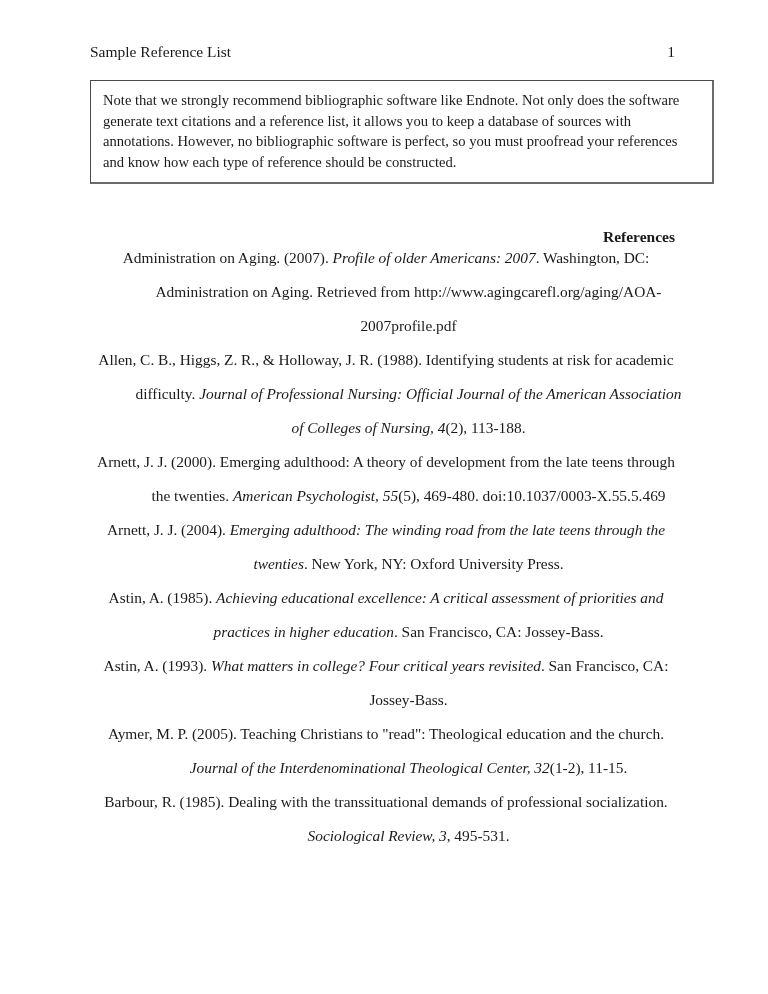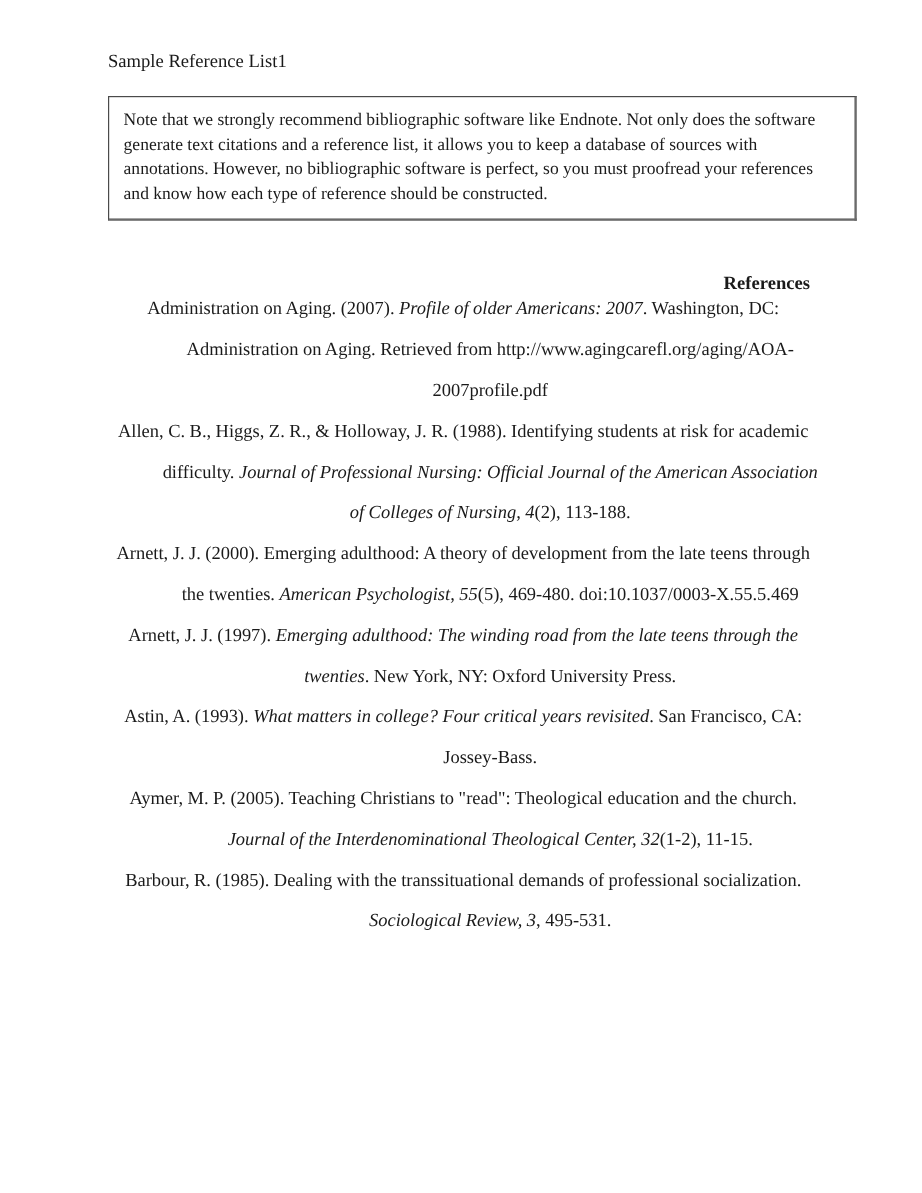--- a/index.html
+++ b/index.html
@@ -23,21 +23,21 @@
     height: 994px;
     background: #ffffff;
   }
   
   .running-head {
     position: absolute;
     left: 90px;
     top: 42px;
     width: 585px;
     display: flex;
-    justify-content: flex-start;
+    justify-content: space-between;
     align-items: baseline;
     font-size: 15.5px;
     line-height: 20px;
   }
   .running-head .rh-title { white-space: nowrap; }
   .running-head .rh-page  { white-space: nowrap; }
 
   
   .note-box {
     position: absolute;
@@ -107,19 +107,20 @@
   <div class="note-box">
     <p>Note that we strongly recommend bibliographic software like Endnote. Not only does the software generate text citations and a reference list, it allows you to keep a database of sources with annotations. However, no bibliographic software is perfect, so you must proofread your references and know how each type of reference should be constructed.</p>
   </div>
 
   <div class="refs-heading">References</div>
 
   <ul class="ref-list" id="reference-list">
       <li class="ref-entry"><span>Administration on Aging. (2007). </span><i>Profile of older Americans: 2007</i><span>. Washington, DC: Administration on Aging. Retrieved from http://www.agingcarefl.org/aging/AOA-2007profile.pdf</span></li>
       <li class="ref-entry"><span>Allen, C. B., Higgs, Z. R., &amp; Holloway, J. R. (1988). Identifying students at risk for academic difficulty. </span><i>Journal of Professional Nursing: Official Journal of the American Association of Colleges of Nursing, 4</i><span>(2), 113-188.</span></li>
       <li class="ref-entry"><span>Arnett, J. J. (2000). Emerging adulthood: A theory of development from the late teens through the twenties. </span><i>American Psychologist, 55</i><span>(5), 469-480. doi:10.1037/0003-X.55.5.469</span></li>
-      <li class="ref-entry"><span>Arnett, J. J. (1997). </span><i>Emerging adulthood: The winding road from the late teens through the twenties</i><span>. New York, NY: Oxford University Press.</span></li>
+      <li class="ref-entry"><span>Arnett, J. J. (2004). </span><i>Emerging adulthood: The winding road from the late teens through the twenties</i><span>. New York, NY: Oxford University Press.</span></li>
+      <li class="ref-entry"><span>Astin, A. (1985).  </span><i>Achieving educational excellence: A critical assessment of priorities and practices in higher education</i><span>. San Francisco, CA: Jossey-Bass.</span></li>
       <li class="ref-entry"><span>Astin, A. (1993). </span><i>What matters in college? Four critical years revisited</i><span>. San Francisco, CA: Jossey-Bass.</span></li>
       <li class="ref-entry"><span>Aymer, M. P. (2005). Teaching Christians to "read": Theological education and the church. </span><i>Journal of the Interdenominational Theological Center, 32</i><span>(1-2), 11-15.</span></li>
       <li class="ref-entry"><span>Barbour, R. (1985). Dealing with the transsituational demands of professional socialization. </span><i>Sociological Review, 3</i><span>, 495-531.</span></li>
     </ul>
 
 </div>
 
 </body></html>

